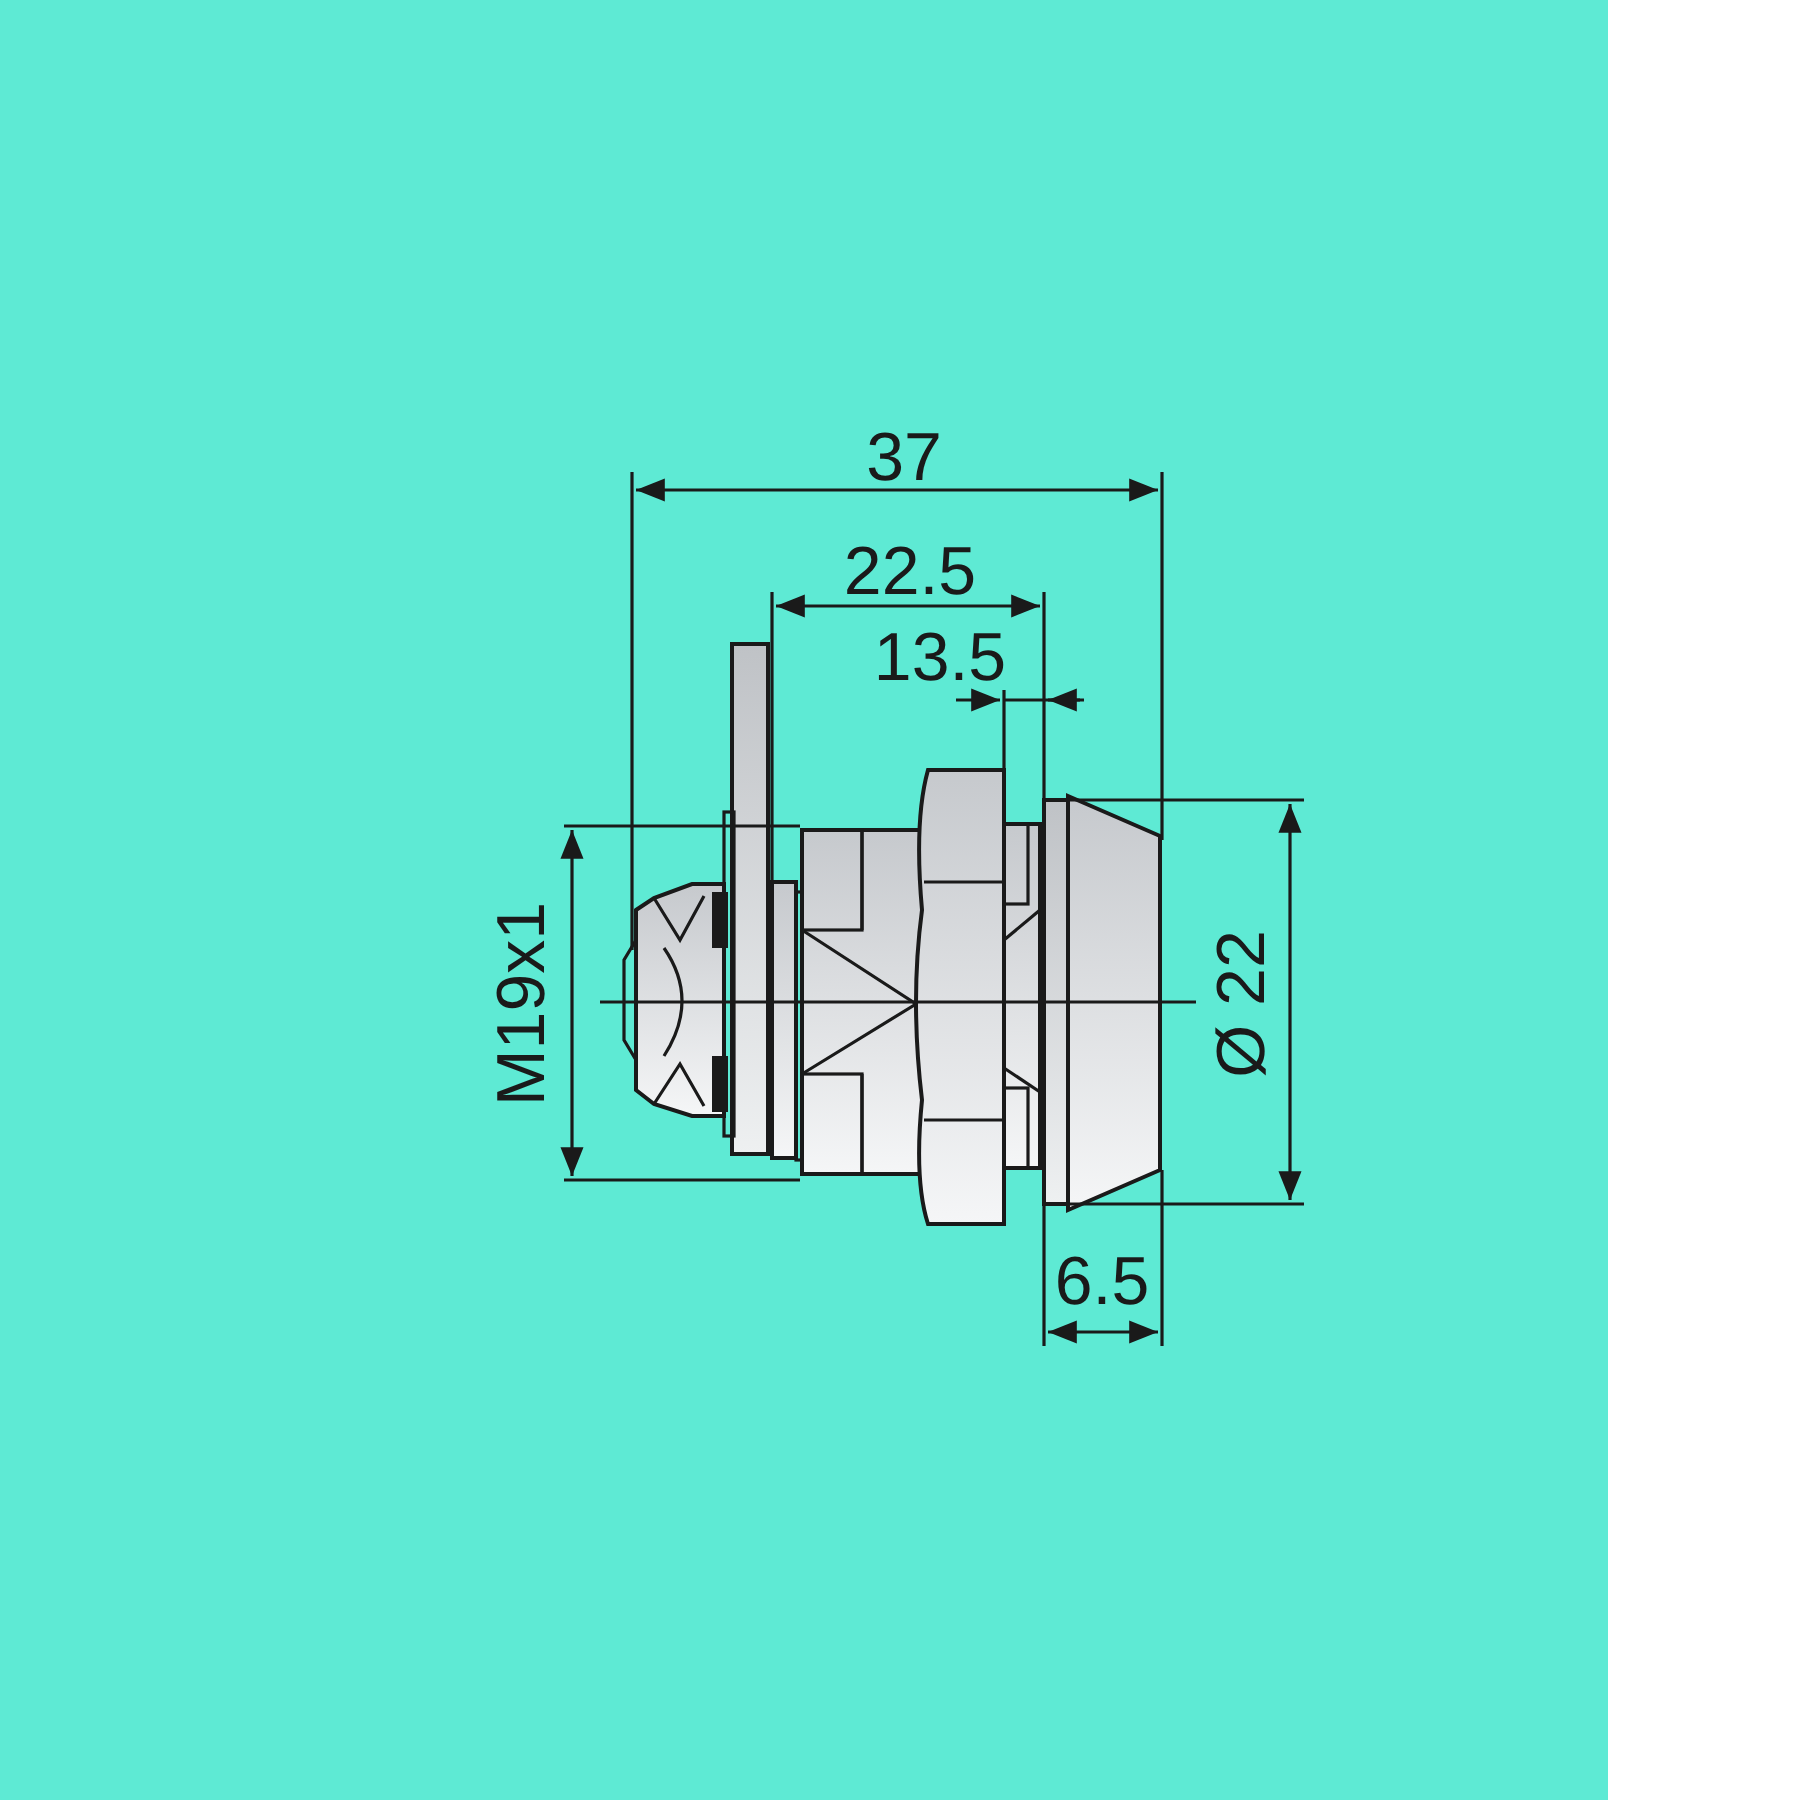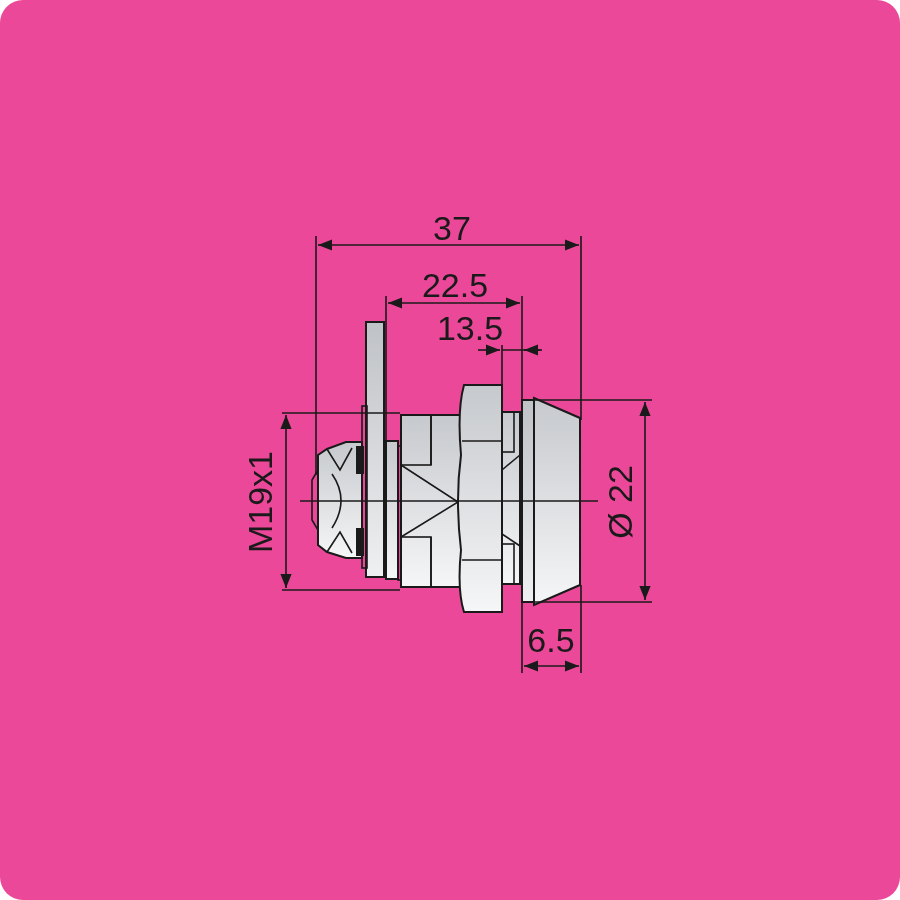--- a/index.html
+++ b/index.html
@@ -1,16 +1,16 @@
 <!DOCTYPE html>
 <html><head>
 <meta charset="utf-8">
 <style>
   html, body { margin: 0; padding: 0; background: #ffffff; }
-  .canvas { position: relative; width: 900px; height: 900px; background: #ec4899; overflow: hidden; border-radius: 23px; }
+  .canvas { position: relative; width: 804px; height: 900px; background: #5eead4; overflow: hidden; }
   svg { position: absolute; left: 0; top: 0; }
   .lbl { font-family: "Liberation Sans", sans-serif; font-size: 34px; fill: #1a1a1a; }
   .thin { stroke: #1a1a1a; stroke-width: 1.6; fill: none; }
   .part { stroke: #1a1a1a; stroke-width: 2; }
 </style>
 </head>
 <body>
 
 <div class="canvas">
 <svg width="900" height="900" viewBox="0 0 900 900">

